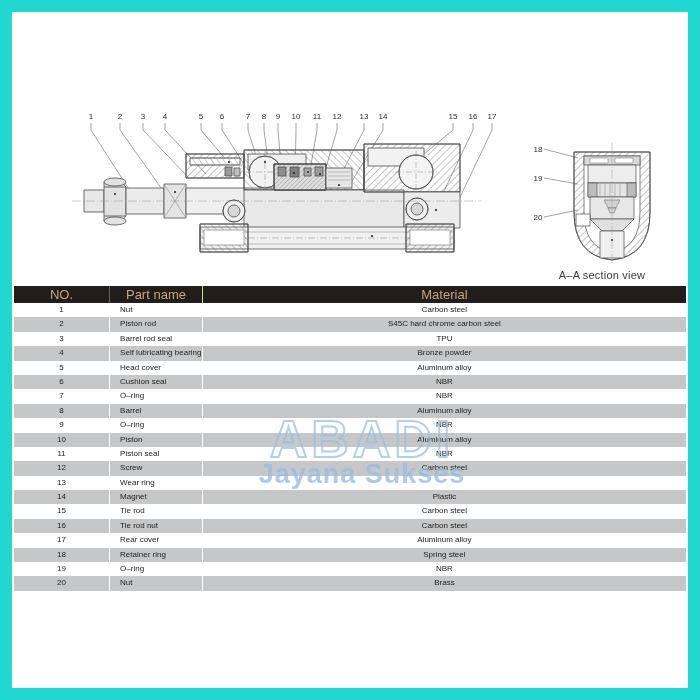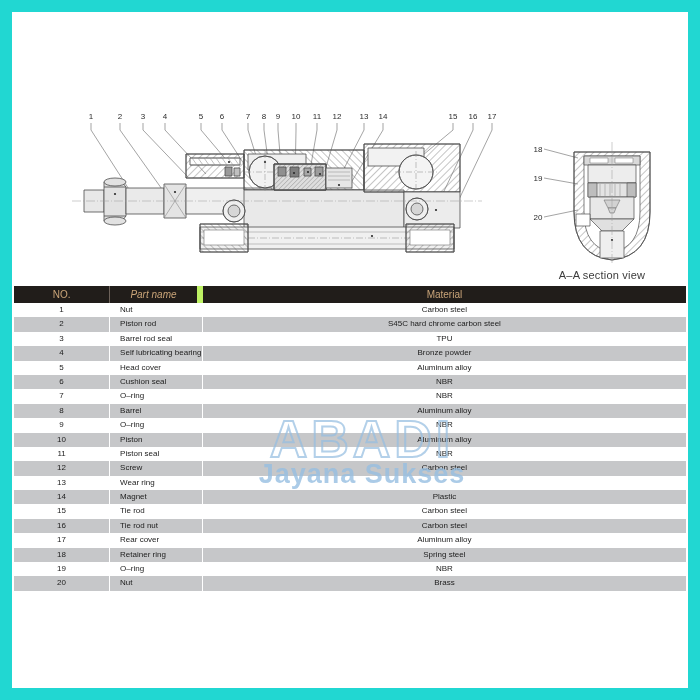--- a/index.html
+++ b/index.html
@@ -40,21 +40,21 @@
   .row{
     display:flex;
     height:14.4px;
     line-height:14.4px;
     font-size:8px;
     color:#1c1c1c;
   }
   .row.head{
     background:#211d1a;
     height:17px;line-height:17px;
-    font-size:10px;
+    font-size:13px;
     color:#c9a478;
   }
   .row.alt{background:#c6c7c9;}
   .c-no{
     width:14.3%;
     text-align:center;
     box-sizing:border-box;
   }
   .c-part{
     width:13.8%;
@@ -63,21 +63,21 @@
   }
   .c-mat{
     flex:1;
     text-align:center;
     box-sizing:border-box;
   }
   .row.head .c-no,
   .row.head .c-part,
   .row.head .c-mat{text-align:center;padding-left:0;}
   .row.head .c-no{border-right:1px solid #6d625a;}
-  .row.head .c-part{border-right:6px solid #bef264;font-style:italic;}
+  .row.head .c-part{border-right:1px solid #bef264;}
   .row .c-no{border-right:1px solid #ffffff;}
   .row .c-part{border-right:1px solid #ffffff;}
   .row.alt .c-no{border-right:1px solid #ffffff;}
   .row.alt .c-part{border-right:1px solid #ffffff;}
   
   .watermark{
     position:absolute;
     left:175px;top:400px;
     width:350px;
     pointer-events:none;

